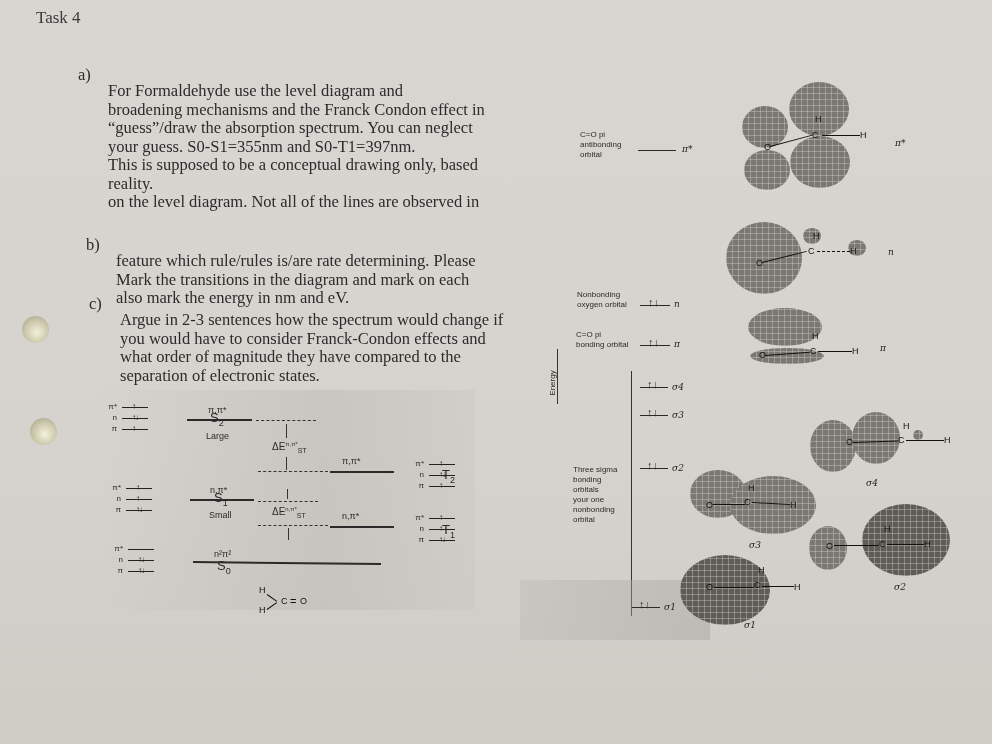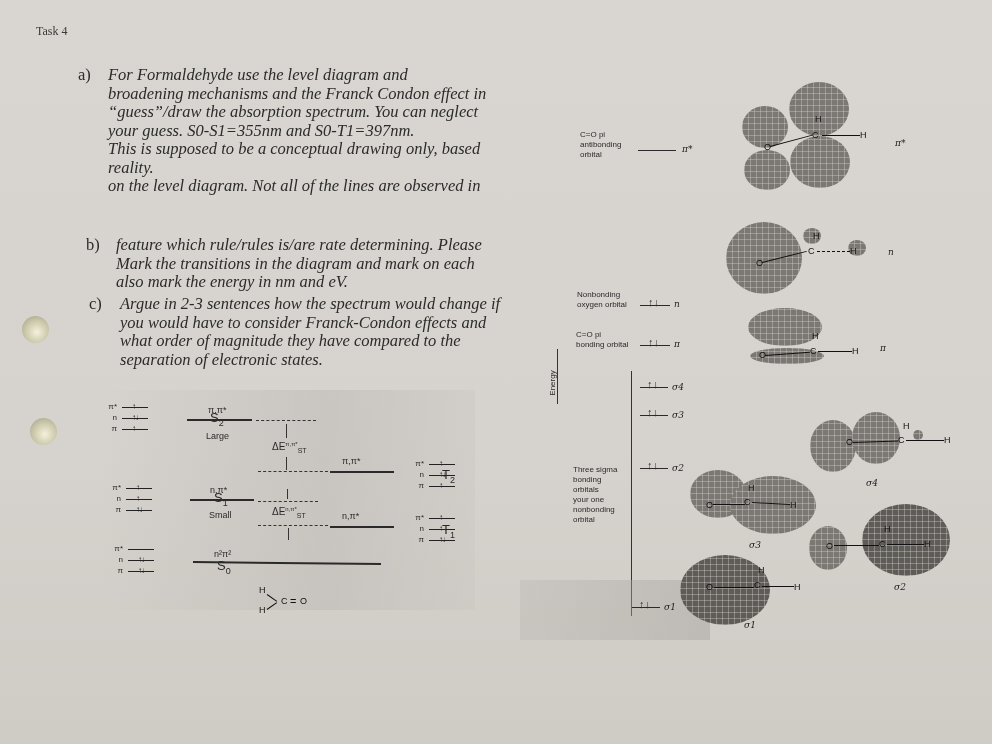--- a/index.html
+++ b/index.html
@@ -2,24 +2,24 @@
 <html><head>
 <meta charset="utf-8">
 <style>
   html, body { margin:0; padding:0; }
   body {
     width:992px; height:744px; overflow:hidden; position:relative;
     background: linear-gradient(180deg,#d9d6d1 0%,#d6d3ce 60%,#cfccc6 100%);
     font-family:"Liberation Serif", serif; color:#2a2a2a;
   }
   .abs { position:absolute; }
-  .task-title { left:36px; top:24px; font-size:12px; color:#3a3a3a; }
+  .task-title { left:36px; top:8px; font-size:17px; color:#3a3a3a; }
   .q { position:absolute; font-size:16.5px; line-height:18.5px; color:#2b2b2b; }
   .q .lbl { position:absolute; left:0; top:0; }
-  .q .txt { position:absolute; left:35px; top:0; white-space:nowrap;font-style:italic; }
+  .q .txt { position:absolute; left:35px; top:16px; white-space:nowrap; }
   .hole { position:absolute; width:27px; height:27px; border-radius:50%;
           background: radial-gradient(circle at 55% 60%, #f4f1dc 0%, #c9c5a8 55%, #9d9a86 100%); }
   .diag-box { left:100px; top:390px; width:375px; height:220px;
               background:linear-gradient(90deg,rgba(210,207,202,0) 0%,rgba(190,187,182,0.55) 60%,rgba(200,197,192,0.35) 100%); }
   .lvl { position:absolute; height:2px; background:#2a2a2a; }
   .dash { position:absolute; border-top:1.5px dashed #333; height:0; }
   .lab { position:absolute; font-family:"Liberation Sans", sans-serif; font-size:9px; color:#2a2a2a; white-space:nowrap; }
   .state { position:absolute; font-family:"Liberation Sans", sans-serif; font-size:13px; color:#2a2a2a;margin-left:44px; }
   .state sub { font-size:9px; }
   .mini { position:absolute; font-family:"Liberation Sans", sans-serif; font-size:8px; color:#2a2a2a; }

